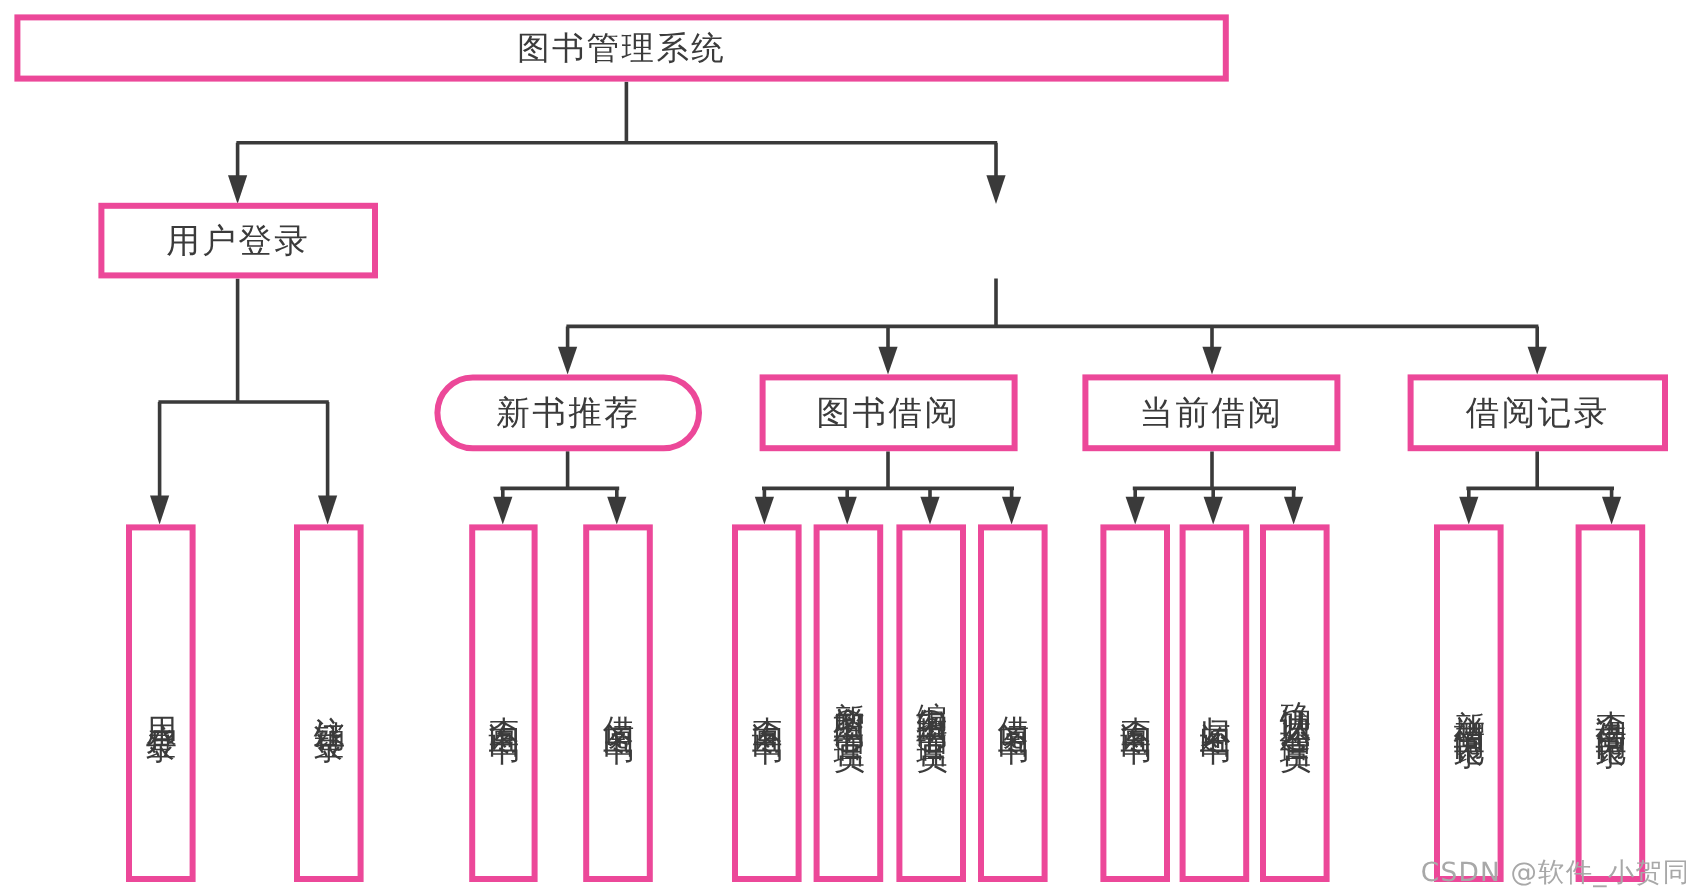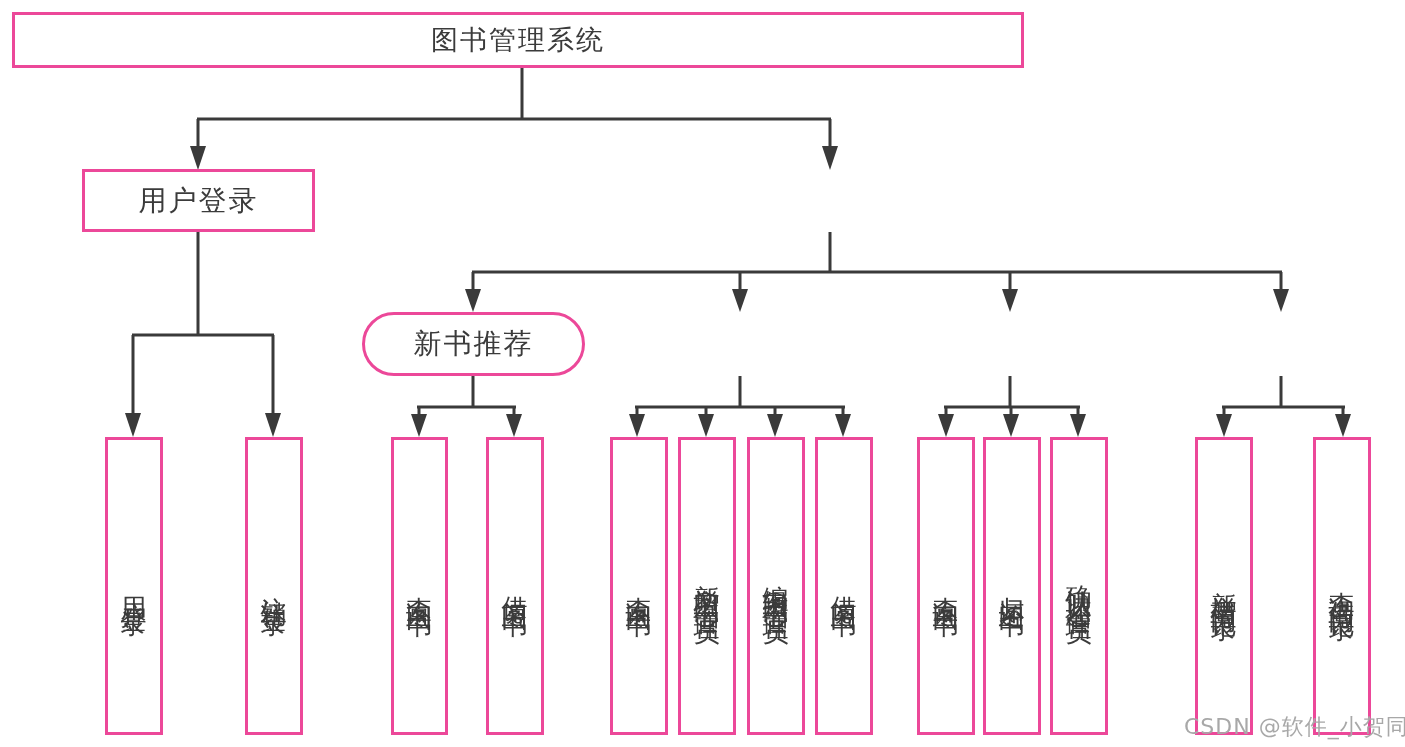--- a/index.html
+++ b/index.html
@@ -2,21 +2,21 @@
 <html><head>
 <meta charset="utf-8">
 <style>
   html,body{margin:0;padding:0;background:#ffffff;}
   #stage{
     position:relative;width:1405px;height:747px;background:#ffffff;
     font-family:"DejaVu Sans","Liberation Sans",sans-serif;overflow:hidden;
   }
   #connectors{position:absolute;left:0;top:0;width:1405px;height:747px;}
   .node{
-    position:absolute;box-sizing:border-box;border:3px solid #ec4899;background:#ffffff;
+    position:absolute;box-sizing:border-box;border:5px solid #ec4899;background:#ffffff;
     display:flex;align-items:center;justify-content:center;color:#3b3b3b;
   }
   .hlabel{font-size:28px;letter-spacing:2px;white-space:nowrap;color:#3b3b3b;}
   .root .hlabel{font-size:27px;}
   .vlabel{
     writing-mode:vertical-rl;text-orientation:mixed;
     font-size:26px;letter-spacing:5px;line-height:1;white-space:nowrap;color:#3b3b3b;
   }
   #watermark{
     position:absolute;left:1184px;top:712px;font-size:22px;color:#a8a8a8;
@@ -84,20 +84,29 @@
     <span class="hlabel">图书管理系统</span>
   </div>
 
   <div class="node" style="left:82px;top:169px;width:233px;height:63px;">
     <span class="hlabel">用户登录</span>
   </div>
 
   <div class="node" style="left:362px;top:312px;width:223px;height:64px;border-radius:32px;">
     <span class="hlabel">新书推荐</span>
   </div>
+  <div class="node" style="left:633px;top:312px;width:215px;height:64px;">
+    <span class="hlabel">图书借阅</span>
+  </div>
+  <div class="node" style="left:902px;top:312px;width:215px;height:64px;">
+    <span class="hlabel">当前借阅</span>
+  </div>
+  <div class="node" style="left:1173px;top:312px;width:217px;height:64px;">
+    <span class="hlabel">借阅记录</span>
+  </div>
 
   <div class="node" style="left:105px;top:437px;width:58px;height:298px;">
     <span class="vlabel">用户登录</span>
   </div>
   <div class="node" style="left:245px;top:437px;width:58px;height:298px;">
     <span class="vlabel">注销登录</span>
   </div>
   <div class="node" style="left:391px;top:437px;width:57px;height:298px;">
     <span class="vlabel">查询图书</span>
   </div>

